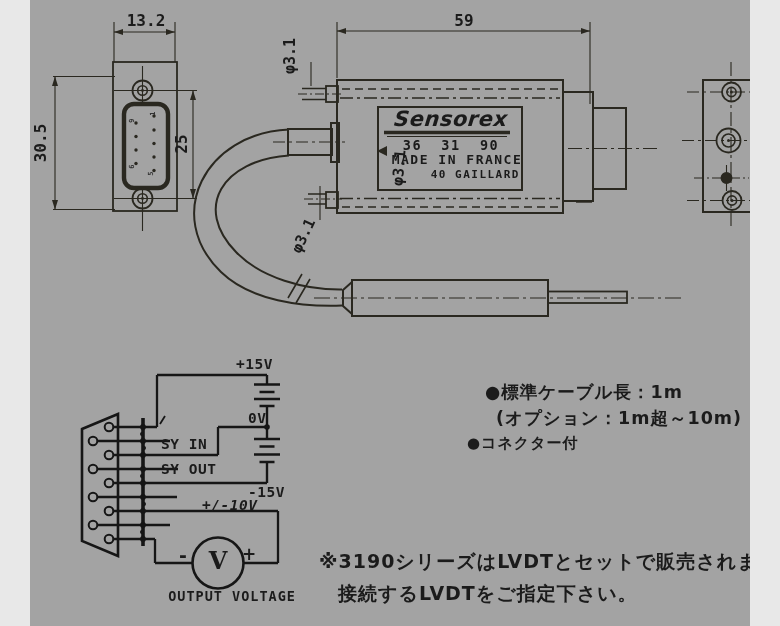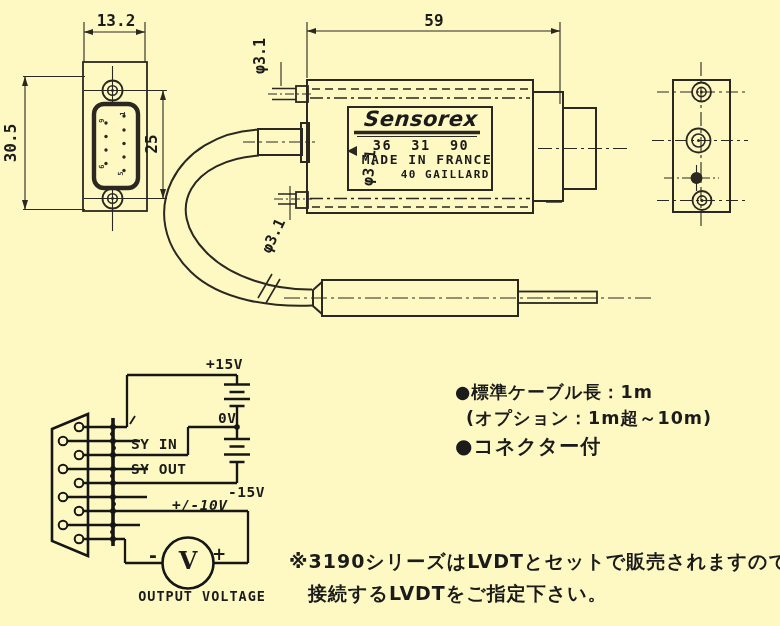--- a/index.html
+++ b/index.html
@@ -1,18 +1,18 @@
 <!DOCTYPE html>
 <html><head>
 <meta charset="utf-8">
 <style>
   html,body{margin:0;padding:0;background:#e8e8e8;}
   .stage{
-    position:relative;width:780px;height:626px;margin:0 auto;
-    background:#fef9c3;overflow:hidden;
+    position:relative;width:720px;height:626px;margin:0 auto;
+    background:#a3a3a3;overflow:hidden;
     font-family:"DejaVu Sans",sans-serif;color:#1b1b1b;
   }
   .stage svg{position:absolute;left:0;top:0;}
   .t{position:absolute;white-space:pre;line-height:1.05;color:#1b1b1b;}
   .dim{font-family:"DejaVu Sans Mono",monospace;font-weight:bold;font-size:16px;}
   .small-dim{font-family:"DejaVu Sans Mono",monospace;font-weight:bold;font-size:15px;}
   .rot90{transform:rotate(-90deg);transform-origin:center center;text-align:center;}
   .plate{font-family:"DejaVu Sans Mono",monospace;font-weight:bold;letter-spacing:1.5px;text-align:center;}
   .brand{
     font-family:"DejaVu Sans",sans-serif;font-style:italic;font-weight:bold;
@@ -246,27 +246,27 @@
 
   <div class="t brand" style="left:352px;top:108px;width:138px;">Sensorex</div>
   <div class="t plate" style="left:352px;top:138px;width:138px;font-size:13.5px;">36  31  90</div>
   <div class="t plate" style="left:349px;top:153px;width:144px;font-size:13px;padding-left:6px;">MADE IN FRANCE</div>
   <div class="t plate" style="left:352px;top:169px;width:138px;font-size:11px;text-align:right;">40 GAILLARD</div>
 
   <div class="t schlbl" style="left:206px;top:357px;">+15V</div>
   <div class="t schlbl" style="left:186px;top:411px;margin-left:32px;">0V</div>
   <div class="t schlbl" style="left:131px;top:437px;">SY IN</div>
   <div class="t schlbl" style="left:131px;top:462px;">SY OUT</div>
-  <div class="t schlbl" style="left:228px;top:485px;">-15V</div>
+  <div class="t schlbl" style="left:218px;top:485px;">-15V</div>
   <div class="t schlbl" style="left:172px;top:498px;font-style:italic;">+/-10V</div>
   <div class="t" style="left:149px;top:546px;font-size:19px;font-weight:bold;">-</div>
   <div class="t" style="left:212px;top:546px;font-size:17px;font-weight:bold;">+</div>
   <div class="t" style="left:173px;top:548px;width:30px;text-align:center;font-size:24px;font-weight:bold;font-family:'DejaVu Serif',serif;">V</div>
   <div class="t schlbl" style="left:110px;top:589px;width:156px;text-align:right;font-size:13.5px;letter-spacing:1px;">OUTPUT VOLTAGE</div>
 
   <div class="t jp" style="left:455px;top:383px;font-size:17.5px;">●標準ケーブル長：1m</div>
   <div class="t jp" style="left:466px;top:409px;font-size:17.5px;">(オプション：1m超～10m)</div>
-  <div class="t jp" style="left:455px;top:436px;font-size:20px;">●コネクター付</div>
+  <div class="t jp" style="left:437px;top:436px;font-size:15px;">●コネクター付</div>
 
   <div class="t jp" style="left:289px;top:552px;font-size:19px;">※3190シリーズはLVDTとセットで販売されますので、</div>
   <div class="t jp" style="left:308px;top:584px;font-size:19px;">接続するLVDTをご指定下さい。</div>
 
 </div>
 
 </body></html>

